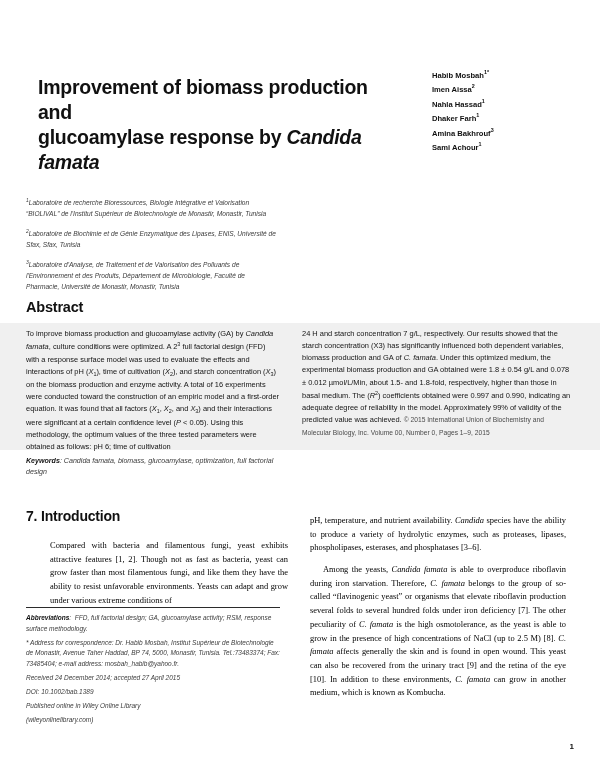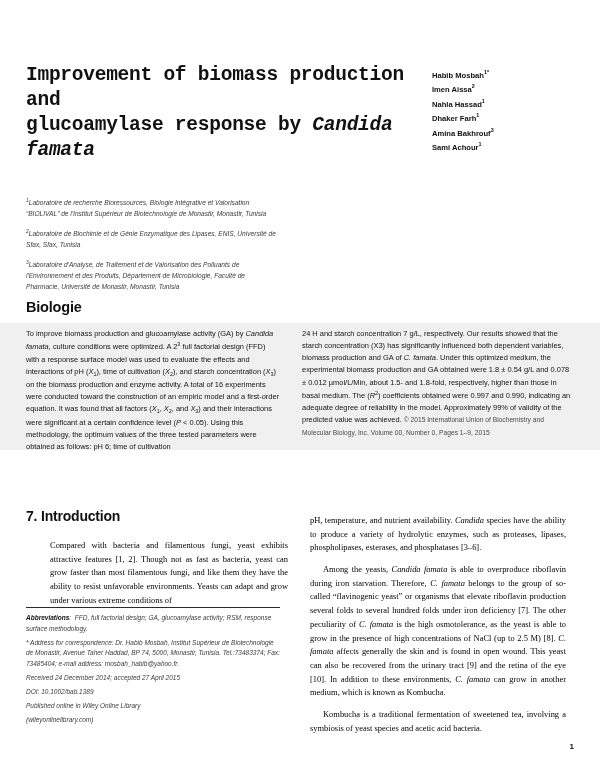--- a/index.html
+++ b/index.html
@@ -25,27 +25,27 @@
   }
 
   
   .title-block {
     position: absolute;
     left: 26px;
     top: 63px;
     width: 380px;
   }
   .paper-title {
-    font-family: Liberation Mono, monospace;
+    font-family: Liberation Sans, sans-serif;
     font-weight: bold;
     font-size: 19.5px;
     line-height: 1.28;
     letter-spacing: -0.25px;
     color: #111111;
-    margin: 0;
+    margin: 12px;
   }
   .paper-title .it { font-style: italic; }
 
   .authors {
     position: absolute;
     left: 432px;
     top: 68px;
     width: 150px;
     font-family: "Liberation Sans", sans-serif;
     font-weight: bold;
@@ -220,34 +220,34 @@
       <span class="au">Amina Bakhrouf<sup>3</sup></span>
       <span class="au">Sami Achour<sup>1</sup></span>
     </div>
 
   <div class="affiliations" id="affiliation-list">
       <p class="affil"><sup>1</sup>Laboratoire de recherche Bioressources, Biologie Intégrative et Valorisation “BIOLIVAL” de l'Institut Supérieur de Biotechnologie de Monastir, Monastir, Tunisia</p>
       <p class="affil"><sup>2</sup>Laboratoire de Biochimie et de Génie Enzymatique des Lipases, ENIS, Université de Sfax, Sfax, Tunisia</p>
       <p class="affil"><sup>3</sup>Laboratoire d'Analyse, de Traitement et de Valorisation des Polluants de l'Environnement et des Produits, Département de Microbiologie, Faculté de Pharmacie, Université de Monastir, Monastir, Tunisia</p>
     </div>
 
-  <div class="abstract-heading">Biologie</div>
+  <div class="abstract-heading">Abstract</div>
   <div class="abstract-box"></div>
   <div class="abstract-col left">To improve biomass production and glucoamylase activity (GA) by <span class="it">Candida famata</span>, culture conditions were optimized. A 2<sup>3</sup> full factorial design (FFD) with a response surface model was used to evaluate the effects and interactions of pH (<span class="it">X</span><sub>1</sub>), time of cultivation (<span class="it">X</span><sub>2</sub>), and starch concentration (<span class="it">X</span><sub>3</sub>) on the biomass production and enzyme activity. A total of 16 experiments were conducted toward the construction of an empiric model and a first-order equation. It was found that all factors (<span class="it">X</span><sub>1</sub>, <span class="it">X</span><sub>2</sub>, and <span class="it">X</span><sub>3</sub>) and their interactions were significant at a certain confidence level (<span class="it">P</span> &lt; 0.05). Using this methodology, the optimum values of the three tested parameters were obtained as follows: pH 6; time of cultivation</div>
   <div class="abstract-col right">24 H and starch concentration 7 g/L, respectively. Our results showed that the starch concentration (X3) has significantly influenced both dependent variables, biomass production and GA of <span class="it">C. famata</span>. Under this optimized medium, the experimental biomass production and GA obtained were 1.8 ± 0.54 g/L and 0.078 ± 0.012 µmol/L/Min, about 1.5- and 1.8-fold, respectively, higher than those in basal medium. The (<span class="it">R</span><sup>2</sup>) coefficients obtained were 0.997 and 0.990, indicating an adequate degree of reliability in the model. Approximately 99% of validity of the predicted value was achieved. <span class="copyline">© 2015 International Union of Biochemistry and Molecular Biology, Inc. Volume 00, Number 0, Pages 1–9, 2015</span></div>
 
+  <div class="keywords"><b>Keywords</b>: <span class="sp">Candida famata</span>, biomass, glucoamylase, optimization, full factorial design</div>
 
   <div class="intro-heading">7. Introduction</div>
   <div class="body-col left">
       <p>Compared with bacteria and filamentous fungi, yeast exhibits attractive features [1, 2]. Though not as fast as bacteria, yeast can grow faster than most filamentous fungi, and like them they have the ability to resist unfavorable environments. Yeasts can adapt and grow under various extreme conditions of</p>
     </div>
   <div class="body-col right">
       <p>pH, temperature, and nutrient availability. <span class="it">Candida</span> species have the ability to produce a variety of hydrolytic enzymes, such as proteases, lipases, phospholipases, esterases, and phosphatases [3–6].</p>
       <p class="indent">Among the yeasts, <span class="it">Candida famata</span> is able to overproduce riboflavin during iron starvation. Therefore, <span class="it">C. famata</span> belongs to the group of so-called “flavinogenic yeast” or organisms that elevate riboflavin production several folds to several hundred folds under iron deficiency [7]. The other peculiarity of <span class="it">C. famata</span> is the high osmotolerance, as the yeast is able to grow in the presence of high concentrations of NaCl (up to 2.5 M) [8]. <span class="it">C. famata</span> affects generally the skin and is found in open wound. This yeast can also be recovered from the urinary tract [9] and the retina of the eye [10]. In addition to these environments, <span class="it">C. famata</span> can grow in another medium, which is known as Kombucha.</p>
-      <p class="indent">Kombucha is a traditional fermentation of sweetened tea, involving a symbiosis of yeast species and acetic acid bacteria.</p>
     </div>
 
   <div class="footnote-rule"></div>
   <div class="footnotes">
     <p><b>Abbreviations</b>: &nbsp;FFD, full factorial design; GA, glucoamylase activity; RSM, response surface methodology.</p>
     <p>* Address for correspondence: Dr. Habib Mosbah, Institut Supérieur de Biotechnologie de Monastir, Avenue Taher Haddad, BP 74, 5000, Monastir, Tunisia. Tel.:73483374; Fax: 73485404; e-mail address: mosbah_habib@yahoo.fr.</p>
     <p>Received 24 December 2014; accepted 27 April 2015</p>
     <p>DOI: 10.1002/bab.1389</p>
     <p>Published online in Wiley Online Library</p>
     <p>(wileyonlinelibrary.com)</p>

